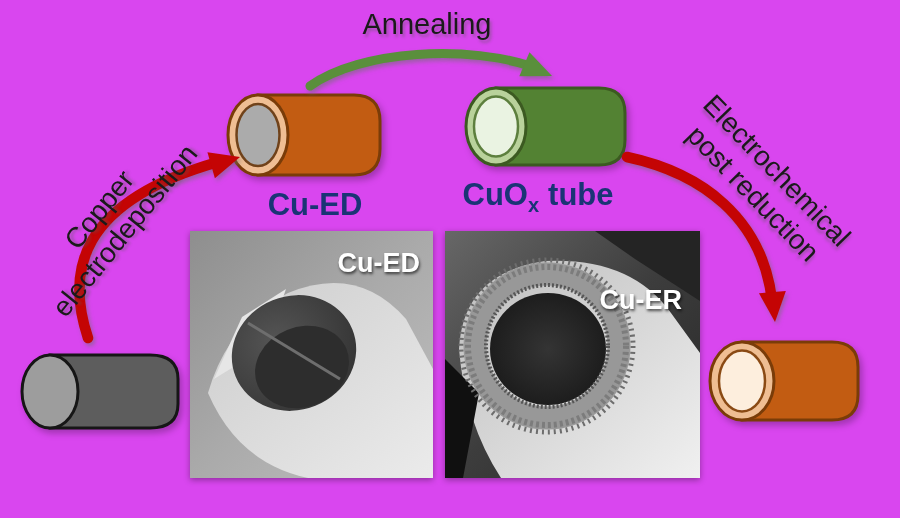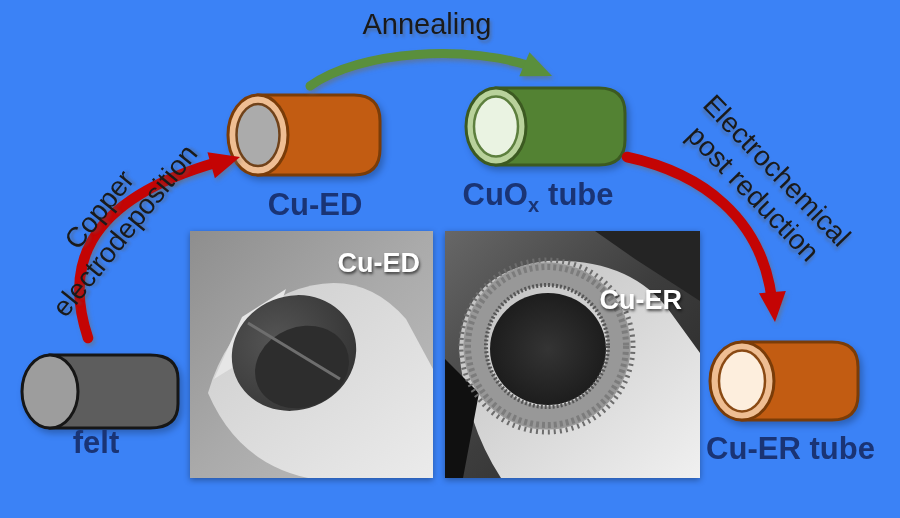--- a/index.html
+++ b/index.html
@@ -1,17 +1,17 @@
 <!DOCTYPE html>
 <html><head>
 <meta charset="utf-8">
 <style>
   html,body { margin:0; padding:0; background:#ffffff; }
   .canvas {
-    position:relative; width:900px; height:518px; background:#3b82f6;
+    position:relative; width:900px; height:518px; background:#d946ef;
     overflow:hidden; font-family:"Liberation Sans", sans-serif;
   }
   .layer { position:absolute; left:0; top:0; }
   .txt { position:absolute; color:#1a1a1a; }
   .process-label {
     font-size:28px; line-height:33px; text-align:center;
     text-shadow:2px 3px 3px rgba(90,90,90,0.45);
   }
   .annealing { font-size:29px; }
   .rot-left  { transform:rotate(-51deg); transform-origin:50% 50%; }
@@ -136,26 +136,24 @@
     <div>Copper</div>
     <div>electrodeposition</div>
   </div>
 
   <div class="txt process-label rot-right" style="left:615px; top:149px; width:300px;">
     <div>Electrochemical</div>
     <div>post reduction</div>
   </div>
 
   <div class="txt node-label" style="left:15px; top:426px; width:162px; line-height:33px;">
-    <div>felt</div>
   </div>
 
   <div class="txt node-label" style="left:245px; top:188px; width:140px;">Cu-ED</div>
 
   <div class="txt node-label" style="left:443px; top:178px; width:190px;"><span>CuO</span><span class="subx">x</span><span class="suffix">tube</span></div>
 
-  <div class="txt node-label" style="left:688px; top:432px; width:205px;">Cu-ER tube</div>
 
   <div class="txt sem-label" style="left:320px; top:248px; width:100px;">Cu-ED</div>
 
   <div class="txt sem-label" style="left:585px; top:248px; width:97px;margin-top:37px;">Cu-ER</div>
 
 </div>
 
 </body></html>

